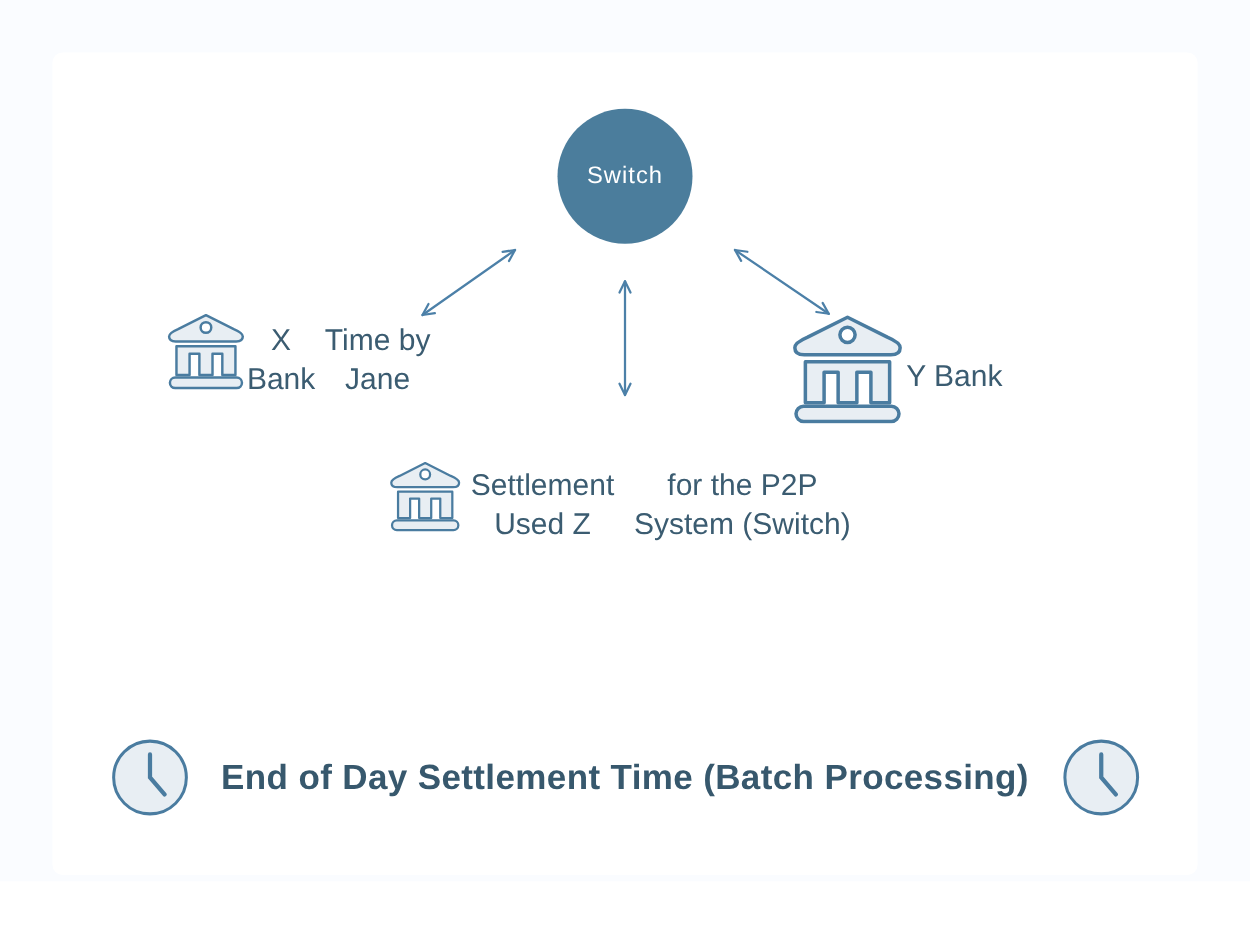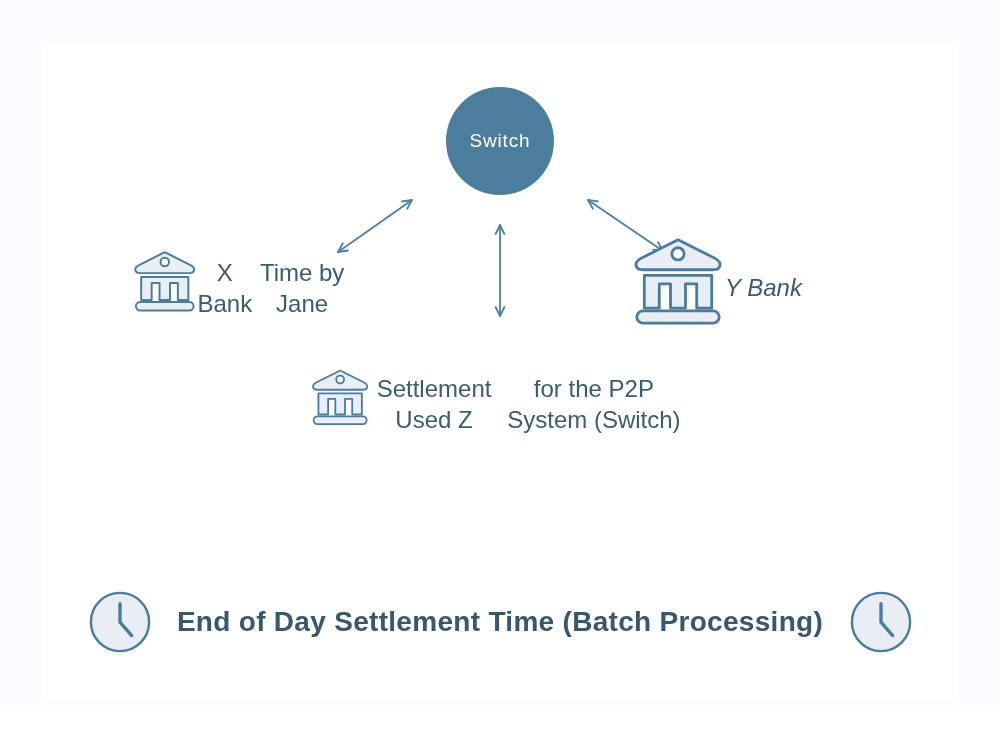--- a/index.html
+++ b/index.html
@@ -49,21 +49,21 @@
     position: absolute;
     display: flex;
     flex-direction: row;
     align-items: center;
     color: var(--label-text, #3b5c71);
     font-size: 24px;
     line-height: 31px;
     text-align: center;
   }
   #bank-x { left: 132px; top: 237px; width: 220px; }
-  #bank-y { left: 631px; top: 237px; width: 220px; font-style: italic; }
+  #bank-y { left: 631px; top: 251px; width: 220px; }
   #bank-settlement { left: 310px; top: 353px; width: 380px; }
   .bank-icon { width: 94px; height: 88px; margin-bottom: 13px; }
   .bank-icon .shape {
     fill: var(--icon-fill, #e8eef3);
     stroke: var(--icon-stroke, #4a7ca0);
     stroke-width: 3;
     stroke-linejoin: round;
   }
   .bank-icon .hole {
     fill: var(--card, #ffffff);

